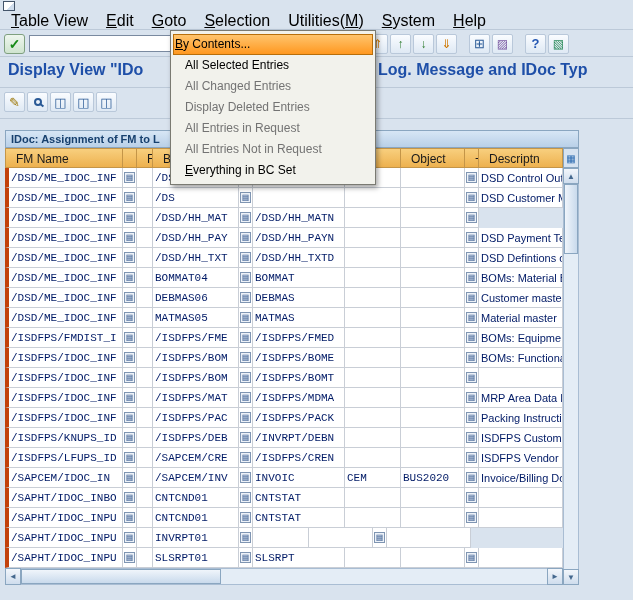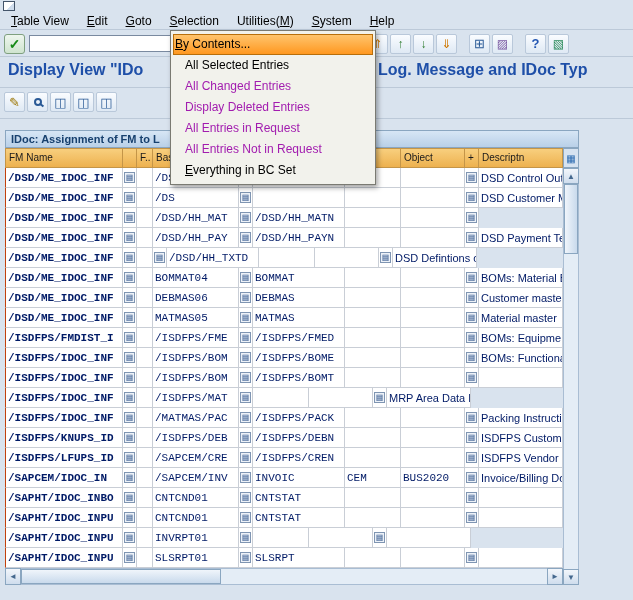--- a/index.html
+++ b/index.html
@@ -11,21 +11,21 @@
     color:#000;
   }
   u { text-decoration: underline; }
 
   
   .win-icon{position:absolute;left:3px;top:1px;width:12px;height:10px;
     border:1px solid #44556a;background:linear-gradient(135deg,#ffffff 60%,#cfdded 60%);}
 
   
   .menubar{position:absolute;top:12px;left:0;right:0;height:18px;display:flex;
-    align-items:center;font-size:12px;padding-left:2px;}
+    align-items:center;font-size:16px;padding-left:2px;}
   .mb-item{padding:1px 9px;white-space:nowrap;cursor:default;}
 
   .rule{position:absolute;left:0;right:0;height:1px;background:#bcc9d8;}
 
   
   .toolbar{position:absolute;top:31px;left:0;right:0;height:25px;display:flex;
     align-items:center;padding-left:4px;}
   .tb-btn{width:21px;height:20px;display:flex;align-items:center;justify-content:center;
     margin-right:2px;border:1px solid #b9c8da;border-radius:2px;
     background:linear-gradient(#fafcff,#dfe9f4);cursor:default;}
@@ -57,26 +57,26 @@
 
   
   .table-wrap{position:absolute;left:5px;top:130px;width:574px;}
   .caption{height:18px;width:574px;background:linear-gradient(#d7e6f5,#b9d0e8);
     border:1px solid #8aa6c0;display:flex;align-items:center;padding-left:5px;
     font-size:11px;font-weight:bold;color:#17406e;white-space:nowrap;overflow:hidden;}
   .grid-row{display:flex;}
   .grid-main{width:558px;}
   .thead{display:flex;height:20px;}
   .th{background:linear-gradient(#f8cf7e,#edb14f);border:1px solid #c49548;border-left:none;
-    font-size:10px;padding:3px 2px 0 3px;overflow:hidden;white-space:nowrap;color:#1a1a1a;}
+    font-size:12px;padding:3px 2px 0 10px;overflow:hidden;white-space:nowrap;color:#1a1a1a;}
   .th:first-child{border-left:1px solid #c49548;}
   .trow{display:flex;height:20px;}
   .cell{background:#fff;border-right:1px solid #c9ced6;border-bottom:1px solid #c9ced6;
     overflow:hidden;white-space:nowrap;display:flex;align-items:center;padding:0 2px;}
-  .trow .cell:first-child{border-left:1px solid #c2410c;font-weight:bold;}
+  .trow .cell:first-child{border-left:4px solid #c2410c;}
   .c-fm{width:118px;} .c-i{width:14px;} .c-f{width:16px;} .c-basic{width:86px;}
   .c-msg{width:92px;} .c-fct{width:56px;} .c-obj{width:64px;} .c-plus{width:14px;} .c-descr{width:84px;}
   .cell.c-i,.cell.c-plus{padding:0;justify-content:center;}
   .mini{width:11px;height:11px;background:#edf2f8;border:1px solid #7f95b2;
     font-size:8px;line-height:10px;text-align:center;color:#4a6a9a;display:block;}
   .mono{font-family:"Liberation Mono",monospace;font-size:11px;color:#001a66;}
   .sans{font-size:11px;color:#001a66;}
 
   
   .vsb-col{display:flex;flex-direction:column;width:16px;}
@@ -92,21 +92,21 @@
   .hsb .sb-btn{height:17px;}
   .hsb-track{flex:1;background:#e4edf6;border:1px solid #a9bdd3;border-left:none;border-right:none;position:relative;}
   .hsb-thumb{position:absolute;left:0;top:0;bottom:0;width:200px;
     background:linear-gradient(#f0f5fb,#c9daec);border:1px solid #8aa6c0;}
 
   
   .dropdown{position:absolute;left:170px;top:30px;width:206px;z-index:50;
     background:#f2f2ec;border:1px solid #7a7a72;box-shadow:2px 3px 5px rgba(0,0,0,.35);
     padding:3px 2px;}
   .menu-item{height:21px;line-height:21px;font-size:12px;padding:0 12px;white-space:nowrap;cursor:default;}
-  .menu-item.disabled{color:#a21caf;}
+  .menu-item.disabled{color:#737373;}
   .menu-item.highlighted{background:linear-gradient(#ffc46d,#ff9820);
     border:1px solid #b86e0a;line-height:19px;padding:0 1px;}
 </style>
 </head>
 <body>
 
 <span class="win-icon" data-name="screen-icon"></span>
 
 <div class="menubar" id="menubar" data-name="menu-bar">
     <div class="mb-item" data-name="menubar-item-table-view"><u>T</u>able View</div>
@@ -332,20 +332,23 @@
   </div>
 
   <div class="trow" data-name="table-row">
     <div class="cell c-fm">
               <span class="ctext mono" data-name="fm-name-cell">/DSD/ME_IDOC_INF</span>
             </div>
     <div class="cell c-i" data-name="value-help-button">
               <span class="mini" data-name="grid-icon">▦</span>
             </div>
     <div class="cell c-f" data-name="f-cell"></div>
+    <div class="cell c-basic">
+              <span class="ctext mono" data-name="basic-type-cell">/DSD/HH_TXT</span>
+            </div>
     <div class="cell c-i" data-name="value-help-button">
               <span class="mini" data-name="grid-icon">▦</span>
             </div>
     <div class="cell c-msg">
               <span class="ctext mono" data-name="message-type-cell">/DSD/HH_TXTD</span>
             </div>
     <div class="cell c-fct">
               <span class="ctext mono" data-name="fct-cell"></span>
             </div>
     <div class="cell c-obj">
@@ -552,20 +555,23 @@
     <div class="cell c-i" data-name="value-help-button">
               <span class="mini" data-name="grid-icon">▦</span>
             </div>
     <div class="cell c-f" data-name="f-cell"></div>
     <div class="cell c-basic">
               <span class="ctext mono" data-name="basic-type-cell">/ISDFPS/MAT</span>
             </div>
     <div class="cell c-i" data-name="value-help-button">
               <span class="mini" data-name="grid-icon">▦</span>
             </div>
+    <div class="cell c-msg">
+              <span class="ctext mono" data-name="message-type-cell">/ISDFPS/MDMA</span>
+            </div>
     <div class="cell c-fct">
               <span class="ctext mono" data-name="fct-cell"></span>
             </div>
     <div class="cell c-obj">
               <span class="ctext mono" data-name="object-cell"></span>
             </div>
     <div class="cell c-plus" data-name="value-help-button">
               <span class="mini" data-name="grid-icon">▦</span>
             </div>
     <div class="cell c-descr">
@@ -575,21 +581,21 @@
 
   <div class="trow" data-name="table-row">
     <div class="cell c-fm">
               <span class="ctext mono" data-name="fm-name-cell">/ISDFPS/IDOC_INF</span>
             </div>
     <div class="cell c-i" data-name="value-help-button">
               <span class="mini" data-name="grid-icon">▦</span>
             </div>
     <div class="cell c-f" data-name="f-cell"></div>
     <div class="cell c-basic">
-              <span class="ctext mono" data-name="basic-type-cell">/MATMAS/PAC</span>
+              <span class="ctext mono" data-name="basic-type-cell">/ISDFPS/PAC</span>
             </div>
     <div class="cell c-i" data-name="value-help-button">
               <span class="mini" data-name="grid-icon">▦</span>
             </div>
     <div class="cell c-msg">
               <span class="ctext mono" data-name="message-type-cell">/ISDFPS/PACK</span>
             </div>
     <div class="cell c-fct">
               <span class="ctext mono" data-name="fct-cell"></span>
             </div>
@@ -612,21 +618,21 @@
               <span class="mini" data-name="grid-icon">▦</span>
             </div>
     <div class="cell c-f" data-name="f-cell"></div>
     <div class="cell c-basic">
               <span class="ctext mono" data-name="basic-type-cell">/ISDFPS/DEB</span>
             </div>
     <div class="cell c-i" data-name="value-help-button">
               <span class="mini" data-name="grid-icon">▦</span>
             </div>
     <div class="cell c-msg">
-              <span class="ctext mono" data-name="message-type-cell">/ISDFPS/DEBN</span>
+              <span class="ctext mono" data-name="message-type-cell">/INVRPT/DEBN</span>
             </div>
     <div class="cell c-fct">
               <span class="ctext mono" data-name="fct-cell"></span>
             </div>
     <div class="cell c-obj">
               <span class="ctext mono" data-name="object-cell"></span>
             </div>
     <div class="cell c-plus" data-name="value-help-button">
               <span class="mini" data-name="grid-icon">▦</span>
             </div>

